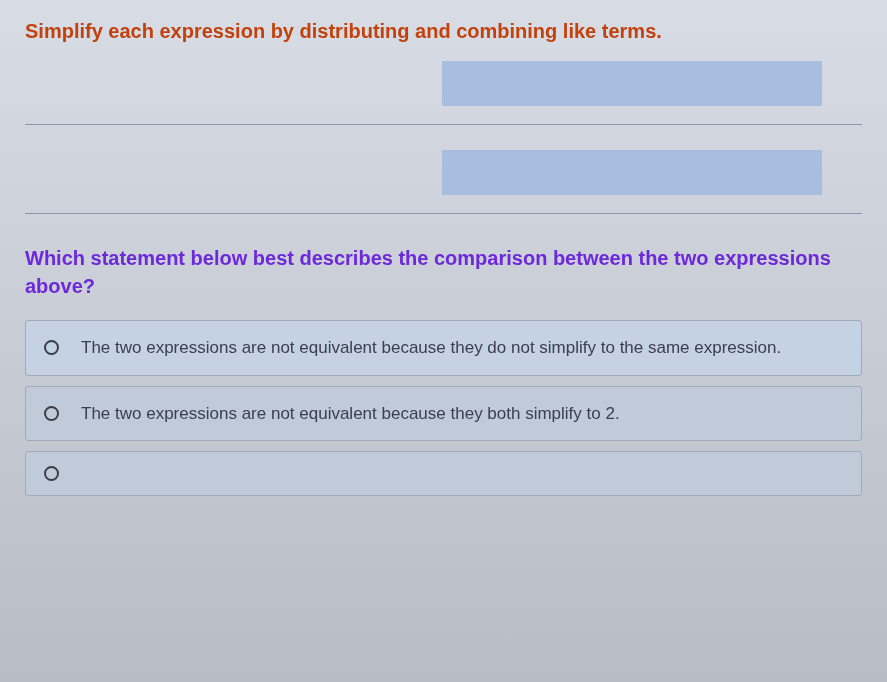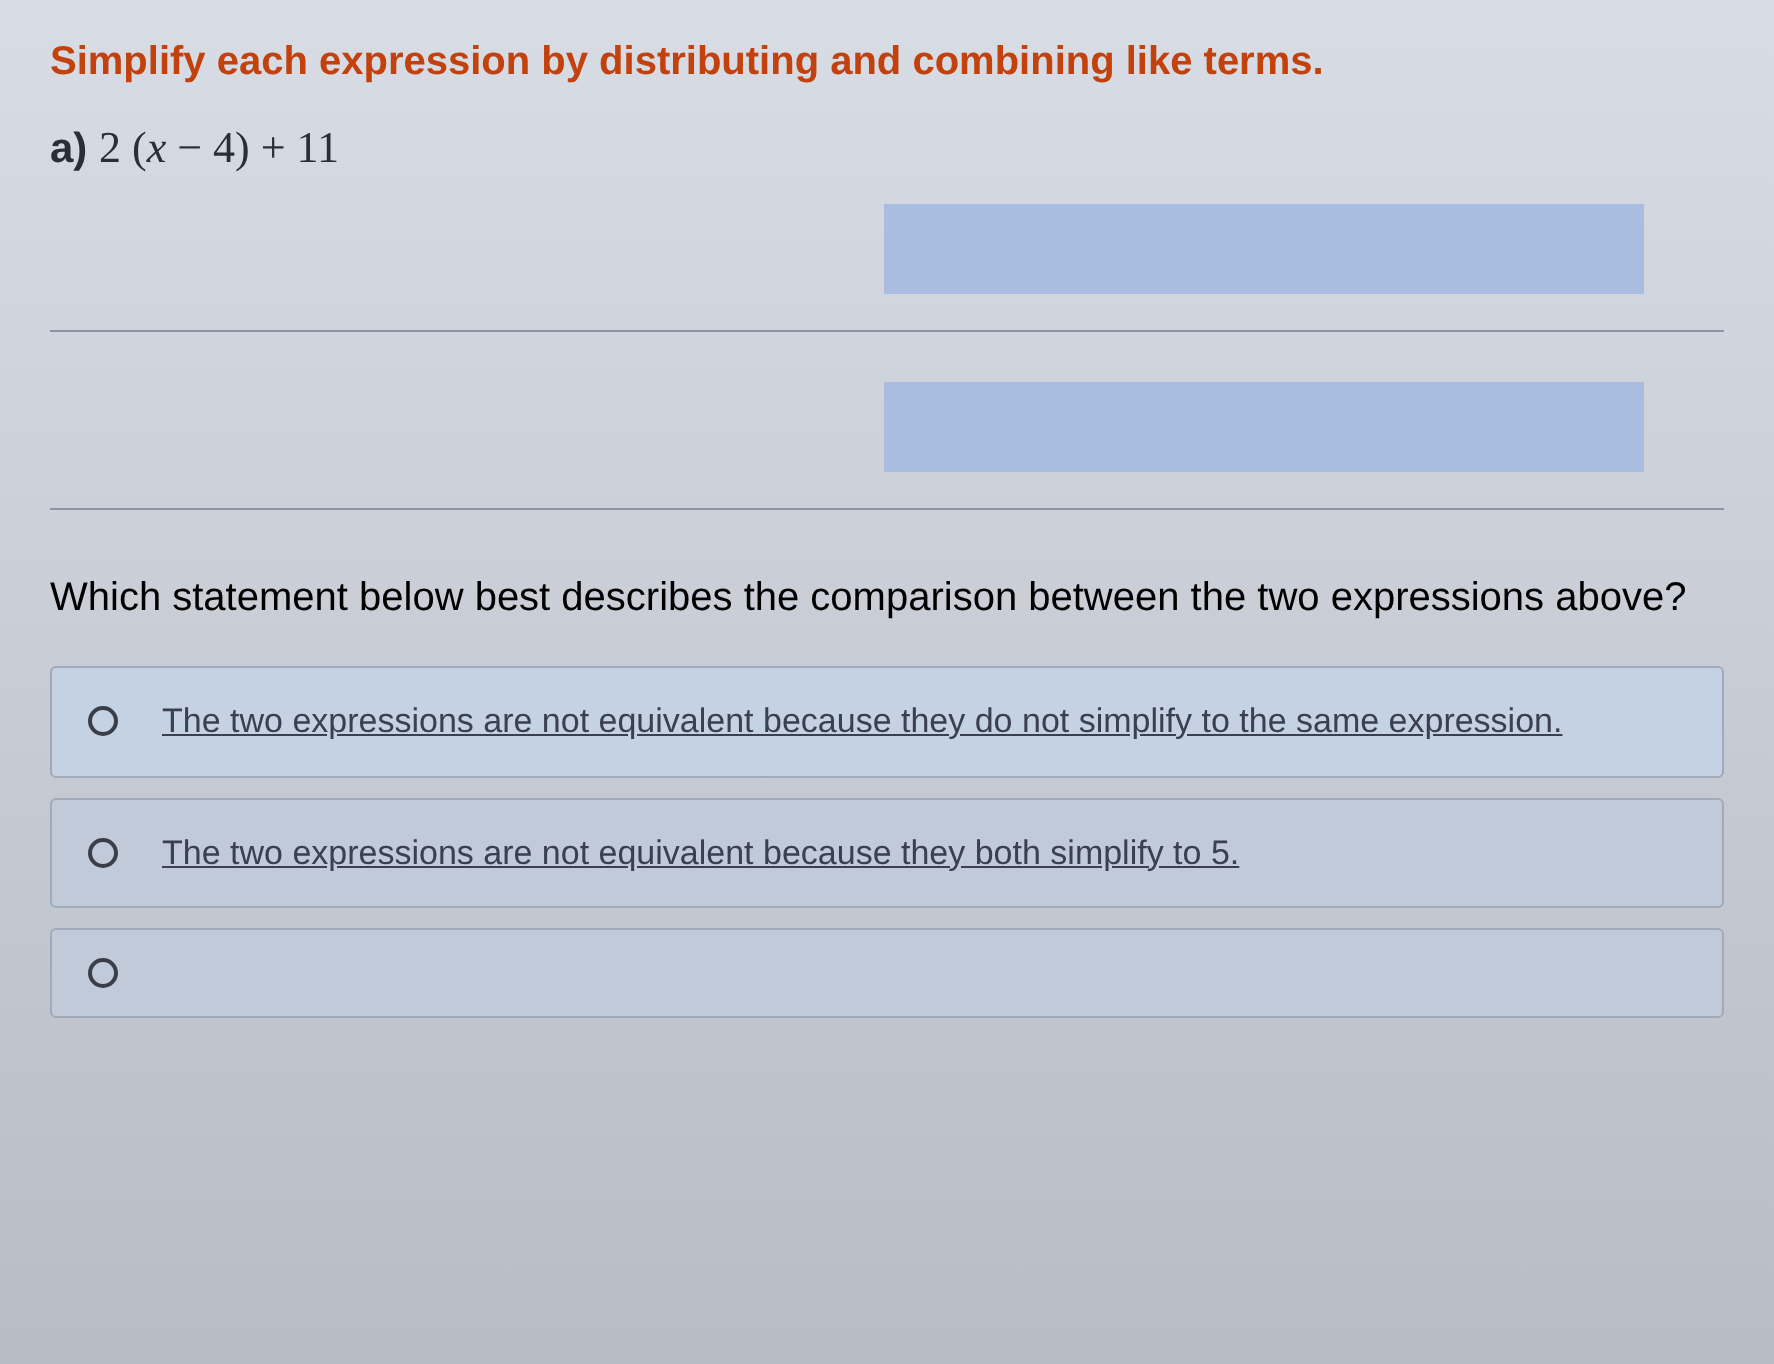--- a/index.html
+++ b/index.html
@@ -48,22 +48,22 @@
       background: #a8bde0;
       border: none;
     }
     .divider {
       border: none;
       border-top: 1px solid #8a95a8;
       margin: 18px 0 25px 0;
     }
     .question-text {
       font-size: 20px;
-      font-weight: normal;
-      color: #000000;
+      font-weight: bold;
+      color: #6d28d9;
       line-height: 1.4;
       margin: 30px 0 20px 0;
     }
     .choices {
       margin-top: 12px;
     }
     .choice {
       display: flex;
       align-items: center;
       background: #c0cad8;
@@ -81,36 +81,31 @@
       border: 2px solid #3a3e48;
       border-radius: 50%;
       margin-right: 22px;
       flex-shrink: 0;
       background: transparent;
     }
     .choice-text {
       font-size: 17px;
       color: #3a4050;
       line-height: 1.5;
-      text-decoration: underline;
     }
     .italic {
       font-style: italic;
     }
   </style>
 </head>
 <body>
 
 <div class="instruction">Simplify each expression by distributing and combining like terms.</div>
 
 <div class="problem-section">
-  <div class="problem-label">
-    <span>a)</span>
-    <span class="expr">2 (<span class="italic">x</span> − 4) + 11</span>
-  </div>
   <div class="answer-row">
     <div class="answer-box"></div>
   </div>
 </div>
 
 <hr class="divider">
 
 <div class="problem-section">
   <div class="answer-row">
     <div class="answer-box"></div>
@@ -121,18 +116,18 @@
 
 <div class="question-text">Which statement below best describes the comparison between the two expressions above?</div>
 
 <div class="choices">
   <div class="choice first">
     <div class="radio"></div>
     <div class="choice-text">The two expressions are not equivalent because they do not simplify to the same expression.</div>
   </div>
   <div class="choice">
     <div class="radio"></div>
-    <div class="choice-text">The two expressions are not equivalent because they both simplify to 5.</div>
+    <div class="choice-text">The two expressions are not equivalent because they both simplify to 2.</div>
   </div>
   <div class="choice">
     <div class="radio"></div>
   </div>
 </div>
 
 </body></html>

